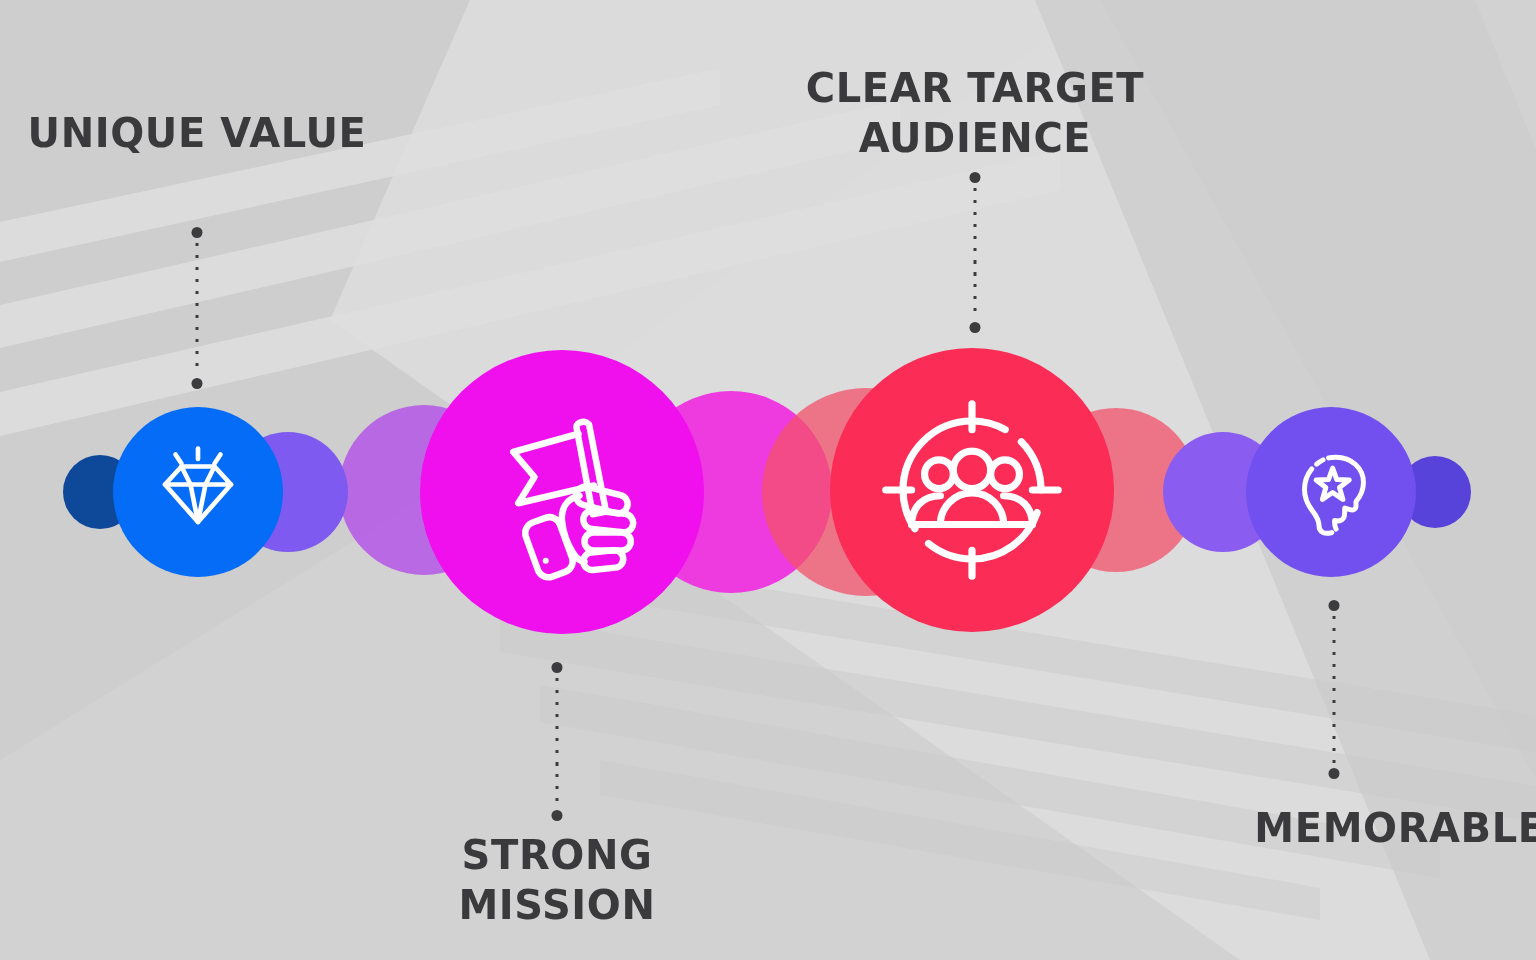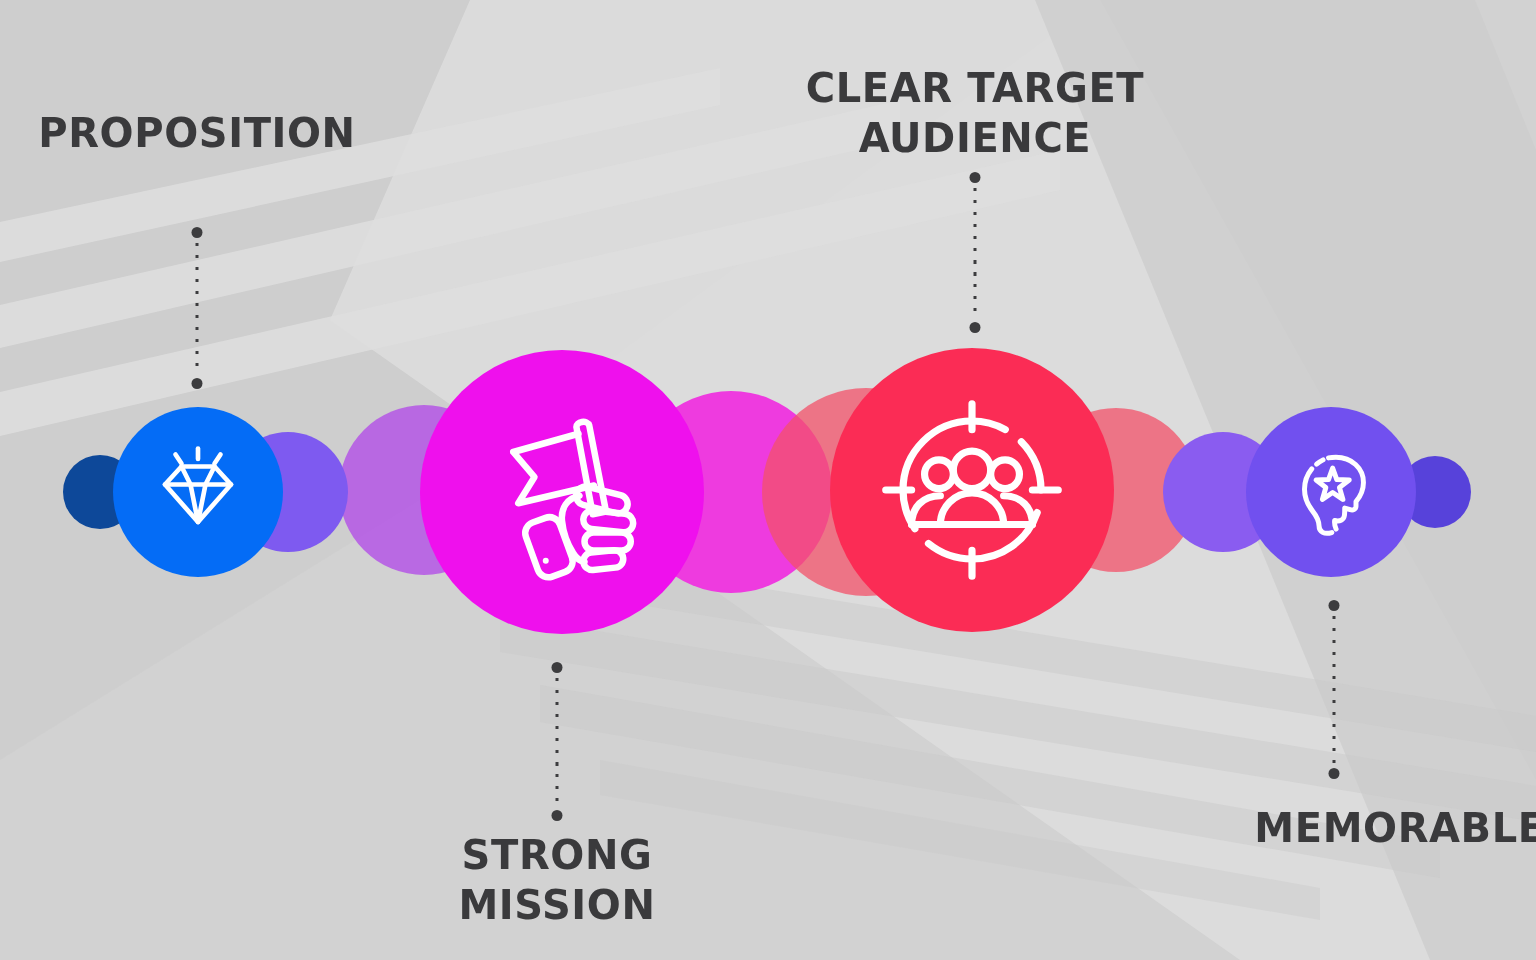--- a/index.html
+++ b/index.html
@@ -98,21 +98,21 @@
     <circle cx="1331" cy="492" r="85" fill="#7150ef"></circle>
     <g transform="translate(1278,439) scale(1.656)" fill="none" stroke="#ffffff" stroke-width="3" stroke-linecap="round" stroke-linejoin="round">
       <path d="M32.5 56.5 C28 57.8 24.8 56.2 24.8 52.6 C24.8 49 23 46.2 20.8 43.4 C17.8 39.6 16 35 16 30.4 C16 25.8 17.6 21.4 20.4 18"></path>
       <path d="M23.3 15.2 C24.5 14.2 25.8 13.3 27.2 12.6"></path>
       <path d="M30.5 11.4 C32 11.1 33.5 11 35 11 C44.4 11 51.6 17.6 51.6 26.2 C51.6 30.6 49.9 34.4 47.1 37.8 L47.1 40.6 C47.1 42.4 45.4 43.3 43.6 42.7 L40.3 41.7 C40.3 43.4 40.3 45 40.1 46.2 C39.7 49 37.2 50 34.2 49.2 C34 51.2 34.3 52.8 35.1 54.4"></path>
       <polygon points="33,17.5 35.5,24.5 43,24.8 37.1,29.3 39.2,36.5 33,32.3 26.8,36.5 28.9,29.3 23,24.8 30.5,24.5"></polygon>
     </g>
   </svg>
 
   <div class="label" style="left:197px;top:108px;">
-    <span>PROPOSITION</span>
+    <span>UNIQUE VALUE</span>
   </div>
   <div class="label" style="left:975px;top:63px;">
     <span>CLEAR TARGET</span>
     <span>AUDIENCE</span>
   </div>
   <div class="label" style="left:557px;top:830px;">
     <span>STRONG</span>
     <span>MISSION</span>
   </div>
   <div class="label" style="left:1400px;top:803px;">

